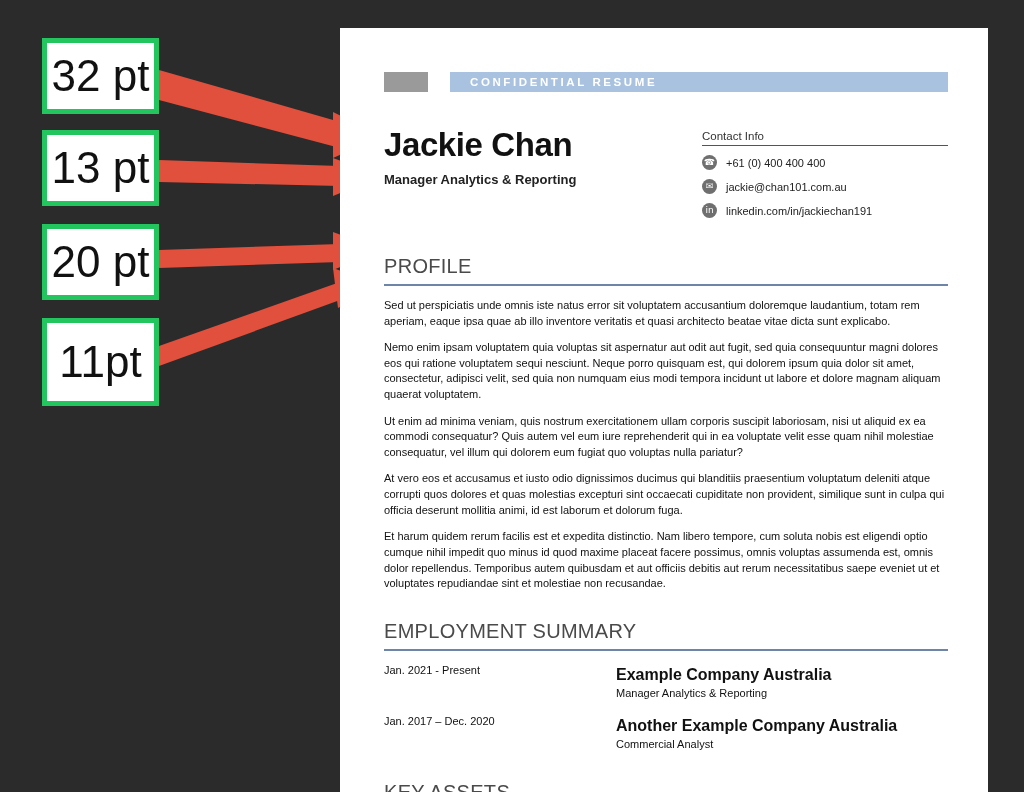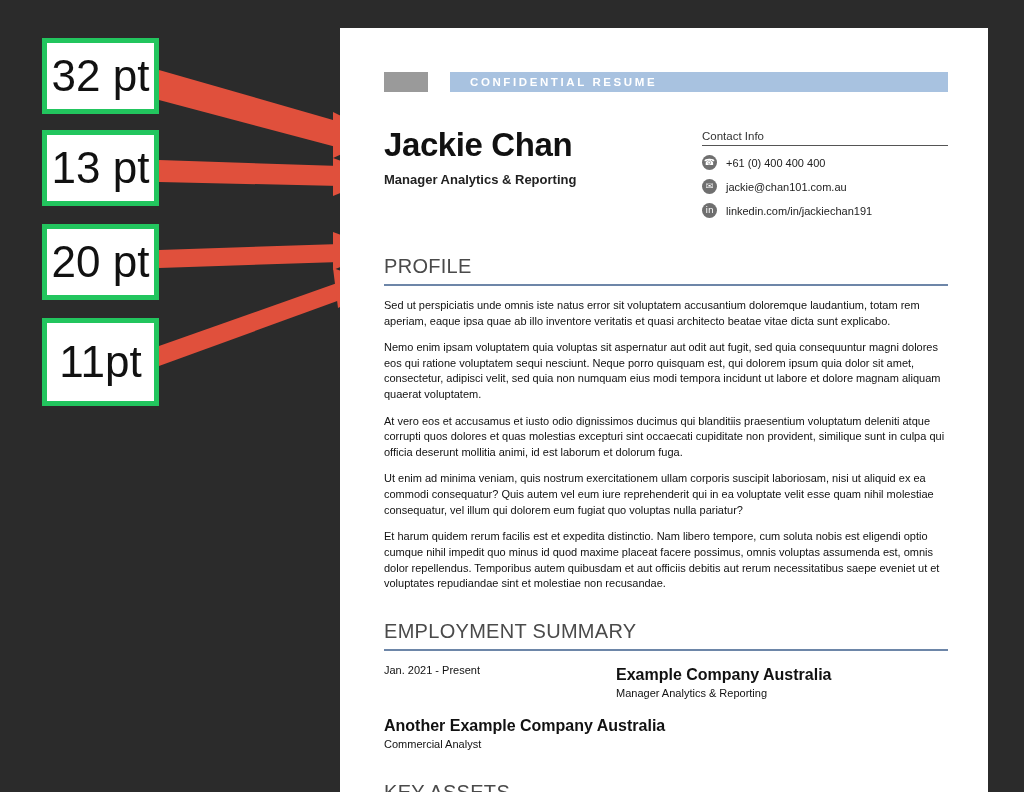--- a/index.html
+++ b/index.html
@@ -241,38 +241,39 @@
         <span class="c-text">linkedin.com/in/jackiechan191</span>
       </div>
     </div>
   </div>
 
   <div class="section">
     <h2 class="sec-title">PROFILE</h2>
     <div class="sec-rule"></div>
     <p class="body">Sed ut perspiciatis unde omnis iste natus error sit voluptatem accusantium doloremque laudantium, totam rem aperiam, eaque ipsa quae ab illo inventore veritatis et quasi architecto beatae vitae dicta sunt explicabo.</p>
     <p class="body">Nemo enim ipsam voluptatem quia voluptas sit aspernatur aut odit aut fugit, sed quia consequuntur magni dolores eos qui ratione voluptatem sequi nesciunt. Neque porro quisquam est, qui dolorem ipsum quia dolor sit amet, consectetur, adipisci velit, sed quia non numquam eius modi tempora incidunt ut labore et dolore magnam aliquam quaerat voluptatem.</p>
+    <p class="body">Ut enim ad minima veniam, quis nostrum exercitationem ullam corporis suscipit laboriosam, nisi ut aliquid ex ea commodi consequatur? Quis autem vel eum iure reprehenderit qui in ea voluptate velit esse quam nihil molestiae consequatur, vel illum qui dolorem eum fugiat quo voluptas nulla pariatur?</p>
     <p class="body">At vero eos et accusamus et iusto odio dignissimos ducimus qui blanditiis praesentium voluptatum deleniti atque corrupti quos dolores et quas molestias excepturi sint occaecati cupiditate non provident, similique sunt in culpa qui officia deserunt mollitia animi, id est laborum et dolorum fuga.</p>
-    <p class="body">Ut enim ad minima veniam, quis nostrum exercitationem ullam corporis suscipit laboriosam, nisi ut aliquid ex ea commodi consequatur? Quis autem vel eum iure reprehenderit qui in ea voluptate velit esse quam nihil molestiae consequatur, vel illum qui dolorem eum fugiat quo voluptas nulla pariatur?</p>
     <p class="body">Et harum quidem rerum facilis est et expedita distinctio. Nam libero tempore, cum soluta nobis est eligendi optio cumque nihil impedit quo minus id quod maxime placeat facere possimus, omnis voluptas assumenda est, omnis dolor repellendus. Temporibus autem quibusdam et aut officiis debitis aut rerum necessitatibus saepe eveniet ut et voluptates repudiandae sint et molestiae non recusandae.</p>
   </div>
 
   <div class="section">
     <h2 class="sec-title">EMPLOYMENT SUMMARY</h2>
     <div class="sec-rule"></div>
 
     <div class="emp-row">
       <div class="emp-date">Jan. 2021 - Present</div>
       <div>
         <div class="emp-company">Example Company Australia</div>
         <div class="emp-role">Manager Analytics &amp; Reporting</div>
       </div>
     </div>
 
     <div class="emp-row">
+      <div class="emp-date">Jan. 2017 – Dec. 2020</div>
       <div>
         <div class="emp-company">Another Example Company Australia</div>
         <div class="emp-role">Commercial Analyst</div>
       </div>
     </div>
   </div>
 
   <div class="section">
     <h2 class="sec-title">KEY ASSETS</h2>
 

